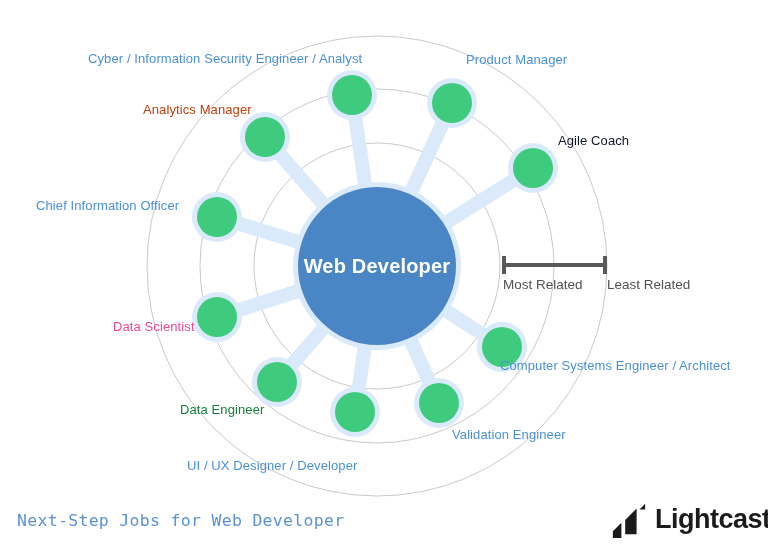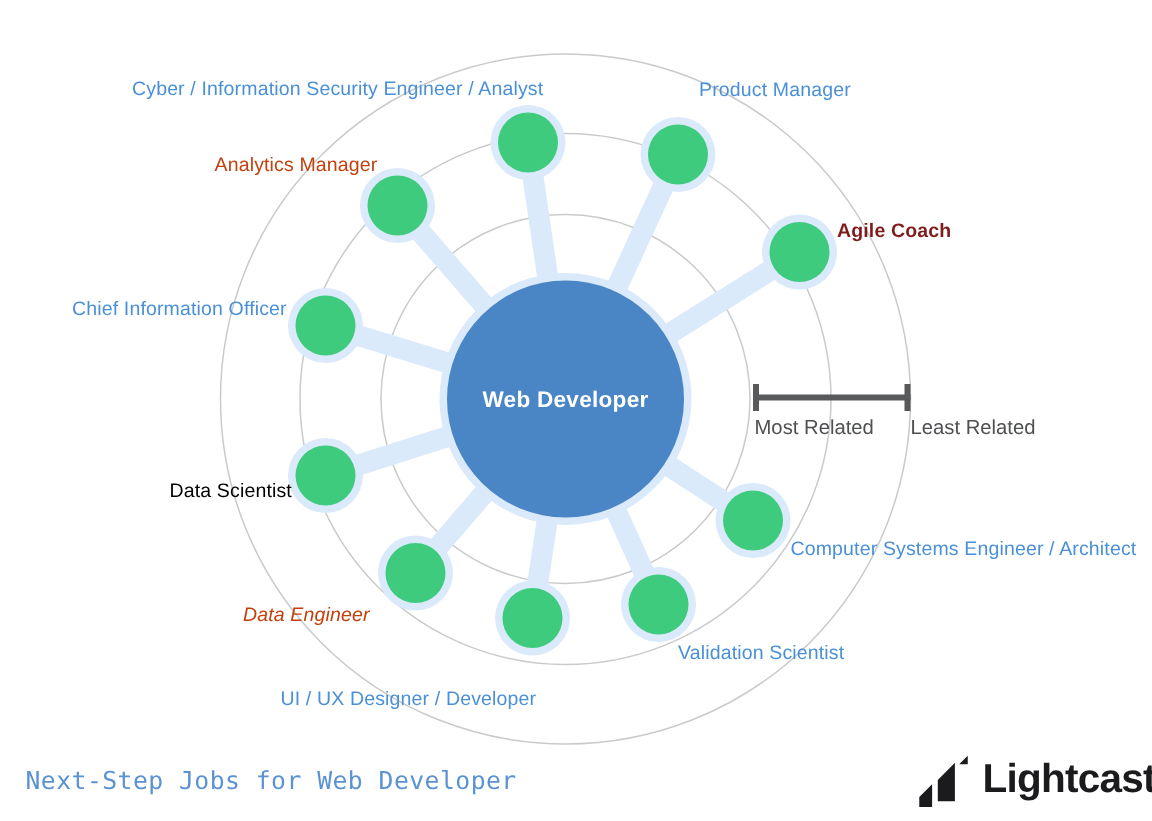--- a/index.html
+++ b/index.html
@@ -26,21 +26,21 @@
   }
   #center-node{
     position:absolute;
     border-radius:50%;
     display:flex;
     align-items:center;
     justify-content:center;
   }
   #center-node span{
     color:#ffffff;
-    font-size:15px;
+    font-size:20px;
     font-weight:700;
     letter-spacing:0.2px;
   }
   #relatedness-scale{position:absolute;}
   .scale-line{
     position:absolute;
     left:0;top:15px;height:4px;width:100%;
     background:#58595b;
   }
   .scale-tick{
@@ -102,33 +102,33 @@
     </svg>
 
   <div id="node-layer">
       <div class="job-node" style="left: 332px; top: 75px; height: 40px; width: 40px; background: rgb(63, 203, 126); box-shadow: rgb(218, 234, 250) 0px 0px 0px 5px;"></div>
       <div class="job-label" style="left: 88px; top: 52px; color: rgb(74, 144, 216);">Cyber / Information Security Engineer / Analyst</div>
       <div class="job-node" style="left: 432px; top: 83px; height: 40px; width: 40px; background: rgb(63, 203, 126); box-shadow: rgb(218, 234, 250) 0px 0px 0px 5px;"></div>
       <div class="job-label" style="left: 466px; top: 53px; color: rgb(74, 144, 216);">Product Manager</div>
       <div class="job-node" style="left: 245px; top: 117px; height: 40px; width: 40px; background: rgb(63, 203, 126); box-shadow: rgb(218, 234, 250) 0px 0px 0px 5px;"></div>
       <div class="job-label" style="left: 143px; top: 103px; color: #c2410c;">Analytics Manager</div>
       <div class="job-node" style="left: 513px; top: 148px; height: 40px; width: 40px; background: rgb(63, 203, 126); box-shadow: rgb(218, 234, 250) 0px 0px 0px 5px;"></div>
-      <div class="job-label" style="left: 558px; top: 147px; color: #7f1d1d; font-weight: bold;">Agile Coach</div>
+      <div class="job-label" style="left: 558px; top: 134px; color: #0f172a;">Agile Coach</div>
       <div class="job-node" style="left: 197px; top: 197px; height: 40px; width: 40px; background: rgb(63, 203, 126); box-shadow: rgb(218, 234, 250) 0px 0px 0px 5px;"></div>
-      <div class="job-label" style="left: 48px; top: 199px; color: rgb(74, 144, 216);">Chief Information Officer</div>
+      <div class="job-label" style="left: 36px; top: 199px; color: rgb(74, 144, 216);">Chief Information Officer</div>
       <div class="job-node" style="left: 197px; top: 297px; height: 40px; width: 40px; background: rgb(63, 203, 126); box-shadow: rgb(218, 234, 250) 0px 0px 0px 5px;"></div>
-      <div class="job-label" style="left: 113px; top: 320px; color: #000000;">Data Scientist</div>
+      <div class="job-label" style="left: 113px; top: 320px; color: #ec4899;">Data Scientist</div>
       <div class="job-node" style="left: 257px; top: 362px; height: 40px; width: 40px; background: rgb(63, 203, 126); box-shadow: rgb(218, 234, 250) 0px 0px 0px 5px;"></div>
-      <div class="job-label" style="left: 162px; top: 403px; color: #c2410c; font-style: italic;">Data Engineer</div>
+      <div class="job-label" style="left: 180px; top: 403px; color: #15803d;">Data Engineer</div>
       <div class="job-node" style="left: 335px; top: 392px; height: 40px; width: 40px; background: rgb(63, 203, 126); box-shadow: rgb(218, 234, 250) 0px 0px 0px 5px;"></div>
       <div class="job-label" style="left: 187px; top: 459px; color: rgb(74, 144, 216);">UI / UX Designer / Developer</div>
       <div class="job-node" style="left: 419px; top: 383px; height: 40px; width: 40px; background: rgb(63, 203, 126); box-shadow: rgb(218, 234, 250) 0px 0px 0px 5px;"></div>
-      <div class="job-label" style="left: 452px; top: 428px; color: rgb(74, 144, 216);">Validation Scientist</div>
+      <div class="job-label" style="left: 452px; top: 428px; color: rgb(74, 144, 216);">Validation Engineer</div>
       <div class="job-node" style="left: 482px; top: 327px; height: 40px; width: 40px; background: rgb(63, 203, 126); box-shadow: rgb(218, 234, 250) 0px 0px 0px 5px;"></div>
-      <div class="job-label" style="left: 527px; top: 359px; color: rgb(74, 144, 216);">Computer Systems Engineer / Architect</div>
+      <div class="job-label" style="left: 500px; top: 359px; color: rgb(74, 144, 216);">Computer Systems Engineer / Architect</div>
     </div>
 
   <div id="center-node" style="left: 298px; top: 187px; height: 158px; width: 158px; background: rgb(74, 134, 197); box-shadow: rgb(218, 234, 250) 0px 0px 0px 5px;">
     <span>Web Developer</span>
   </div>
 
   <div id="relatedness-scale" style="left: 502px; top: 248px; width: 105px; height: 46px;">
     <div class="scale-line" style="background: rgb(88, 89, 91);"></div>
     <div class="scale-tick left" style="background: rgb(88, 89, 91);"></div>
     <div class="scale-tick right" style="background: rgb(88, 89, 91);"></div>

